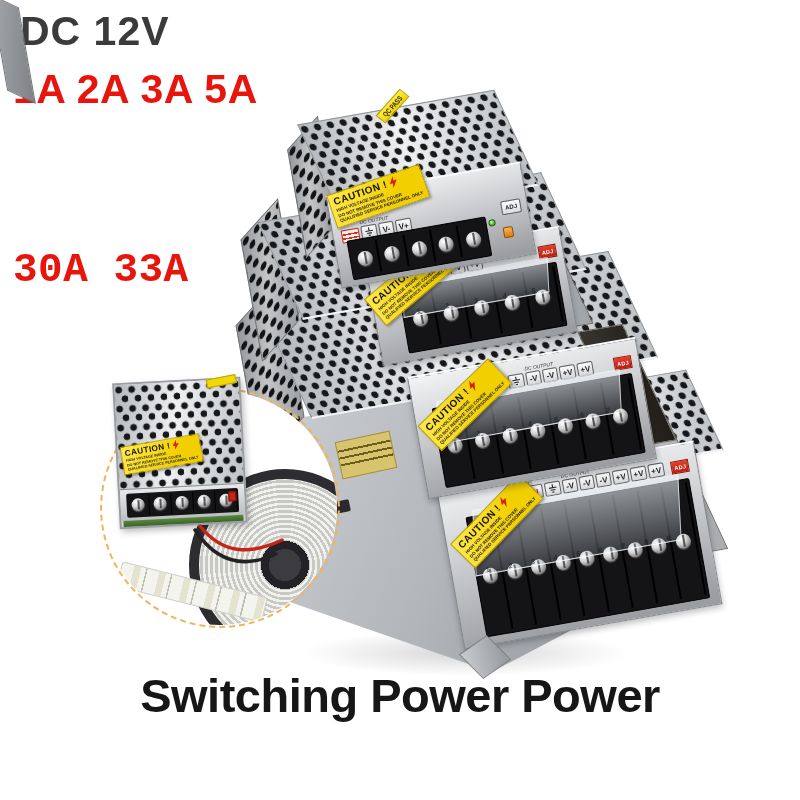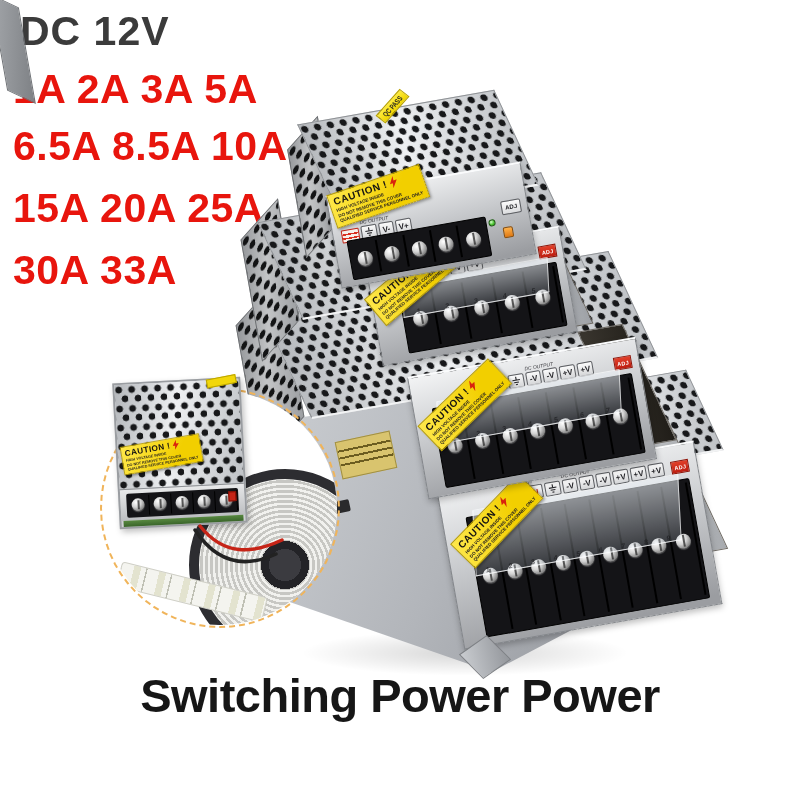--- a/index.html
+++ b/index.html
@@ -3,21 +3,21 @@
 <meta charset="utf-8">
 <style>
   html,body{margin:0;padding:0;background:#fff;}
   *{box-sizing:border-box;}
   .canvas{position:relative;width:800px;height:800px;background:#ffffff;overflow:hidden;
           font-family:"Liberation Sans",sans-serif;}
 
   
   .voltage{position:absolute;left:20px;top:8px;font-size:41px;font-weight:700;color:#3b3b3b;letter-spacing:1px;}
   .amp-line{position:absolute;left:13px;font-size:41px;font-weight:700;color:#e8150d;letter-spacing:0.5px;white-space:nowrap;}
-  .amp-0{top:66px;} .amp-1{top:123px;} .amp-2{top:185px;} .amp-3{top:247px;}
+  .amp-0{top:66px;} .amp-1{top:123px;} .amp-2{top:185px;} .amp-3{top:247px;font-family:Liberation Mono, monospace;}
 
   
   .main-title{position:absolute;left:0;right:0;top:668px;text-align:center;font-size:47px;
               font-weight:700;color:#161616;letter-spacing:-0.5px;}
 
   
   .perf{
     background-color:#d6d8da;
     background-image:
       radial-gradient(circle at 4px 5px,  #17181a 3.1px, rgba(0,0,0,0) 3.8px),
@@ -163,22 +163,20 @@
   .mini-pcb{position:absolute;left:2px;right:2px;top:136px;height:6px;background:linear-gradient(#57883f,#39642a);}
   .wires{position:absolute;inset:0;z-index:5;}
 </style>
 </head>
 <body>
 
 <div class="canvas">
 
   <div class="voltage">DC 12V</div>
   <div class="amp-line amp-0">1A 2A 3A 5A</div>
-  <div class="amp-line amp-1">6.5A 8.5A 10A</div>
-  <div class="amp-line amp-2">15A 20A 25A</div>
   <div class="amp-line amp-3">30A 33A</div>
 
   <div class="stack-shadow"></div>
 
   <div class="psu">
     <div class="p4-side">
       <div class="spec-label"></div>
       <div class="vent"></div>
     </div>
     <div class="face face-top perf topskew p4-top"></div>

